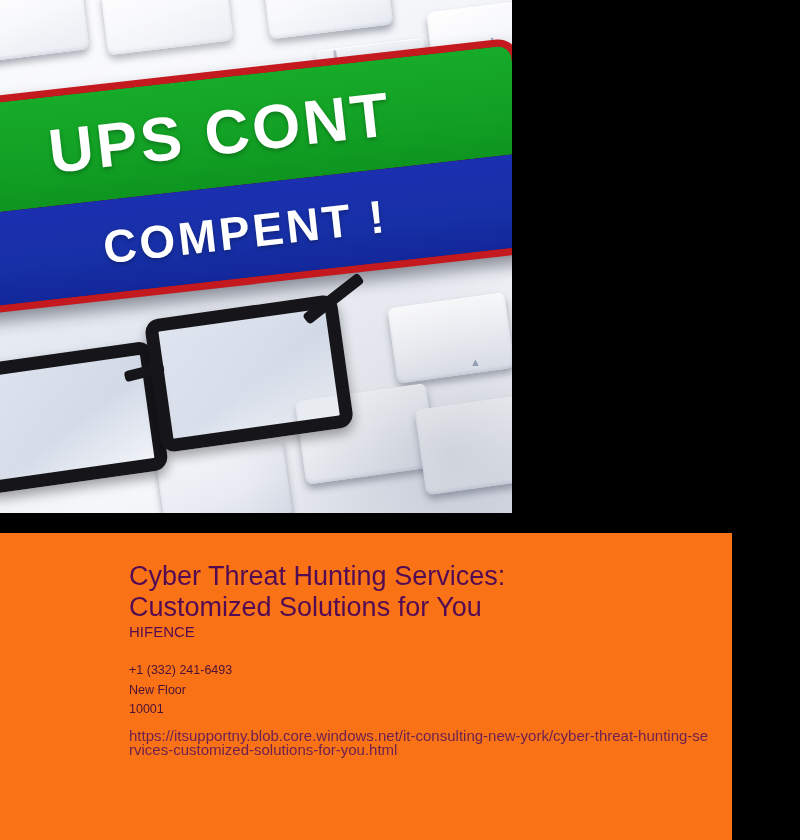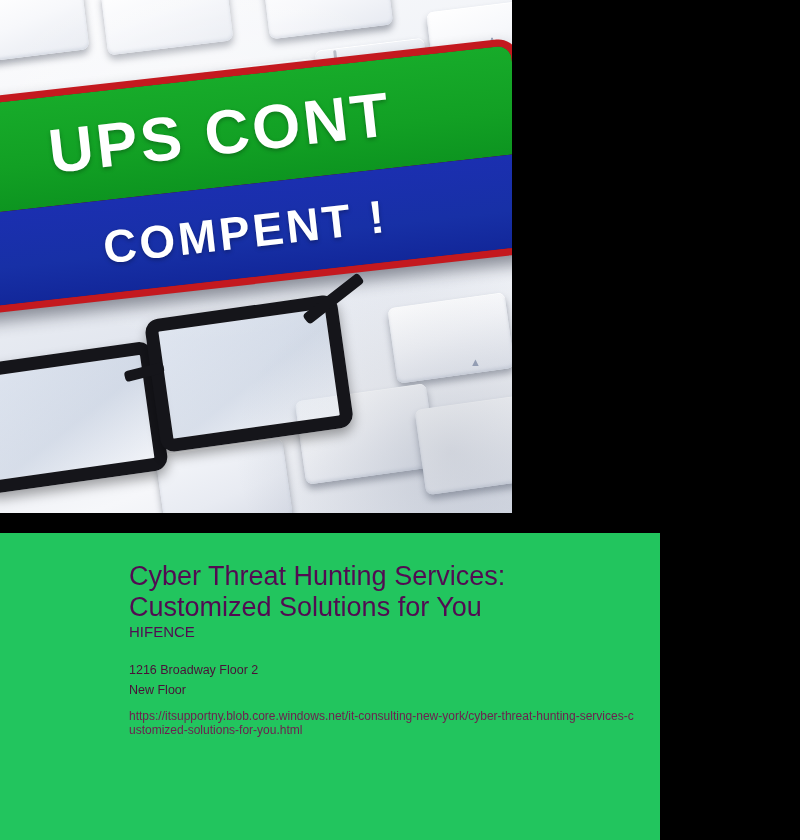--- a/index.html
+++ b/index.html
@@ -174,23 +174,23 @@
     background: #15151a;
     border-radius: 4px;
     transform: rotate(-28deg);
   }
 
   
   .info-panel {
     position: absolute;
     left: 0;
     top: 533px;
-    width: 660px;
+    width: 732px;
     height: 307px;
-    background: #22c55e;
+    background: #f97316;
   }
   .info-inner {
     position: absolute;
     left: 129px;
     top: 28px;
     right: 20px;
   }
   .page-title {
     color: #520b52;
     font-size: 27px;
@@ -210,21 +210,21 @@
   }
   .contact-line {
     color: #4b1038;
     font-size: 12.5px;
     line-height: 19.5px;
     font-family: "Liberation Sans", sans-serif;
   }
   .source-url {
     margin-top: 9px;
     color: #6e2150;
-    font-size: 12px;
+    font-size: 15px;
     line-height: 14px;
     word-break: break-all;
     font-family: "Liberation Sans", sans-serif;
     text-decoration: none;
     display: block;
   }
 </style>
 </head>
 <body>
 
@@ -280,19 +280,20 @@
 
 <div class="info-panel">
   <div class="info-inner">
 
     <h1 class="page-title">Cyber Threat Hunting Services:
 Customized Solutions for You</h1>
 
     <div class="brand">HIFENCE</div>
 
     <div class="contact-list">
-      <div class="contact-line">1216 Broadway Floor 2</div>
+      <div class="contact-line">+1 (332) 241-6493</div>
       <div class="contact-line">New Floor</div>
+      <div class="contact-line">10001</div>
     </div>
 
     <a class="source-url" href="#">https://itsupportny.blob.core.windows.net/it-consulting-new-york/cyber-threat-hunting-services-customized-solutions-for-you.html</a>
   </div>
 </div>
 
 </body></html>

